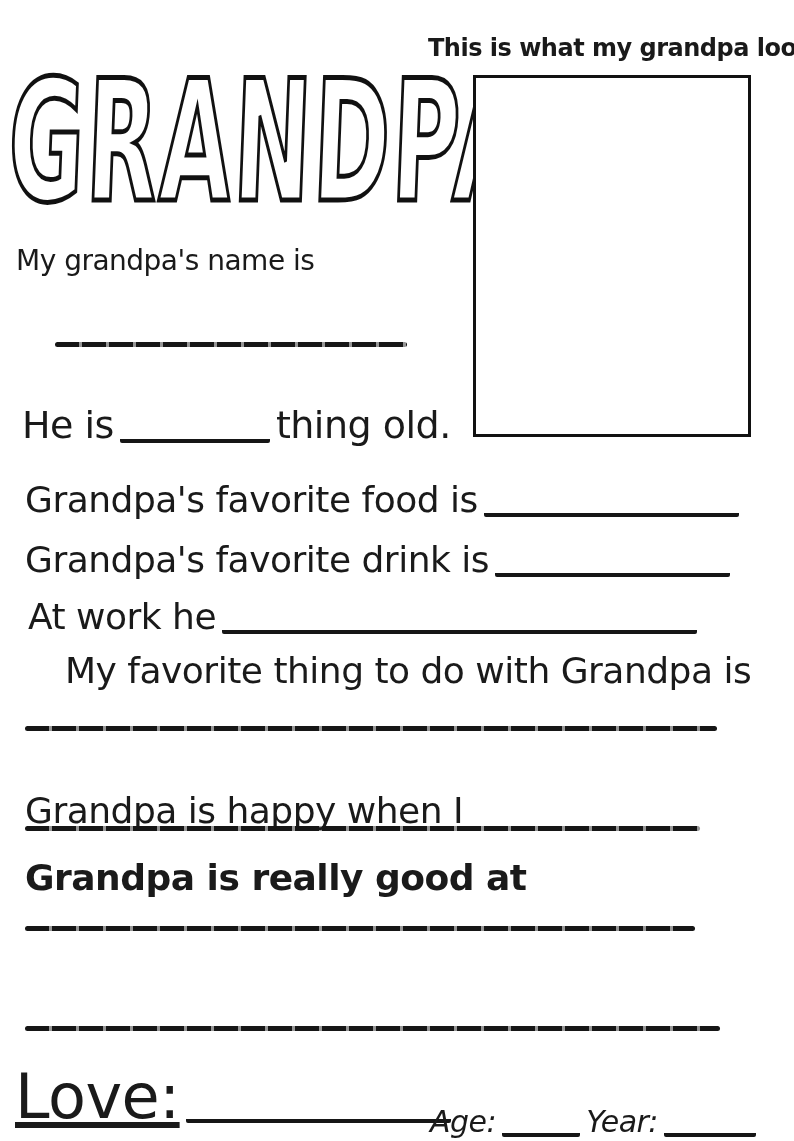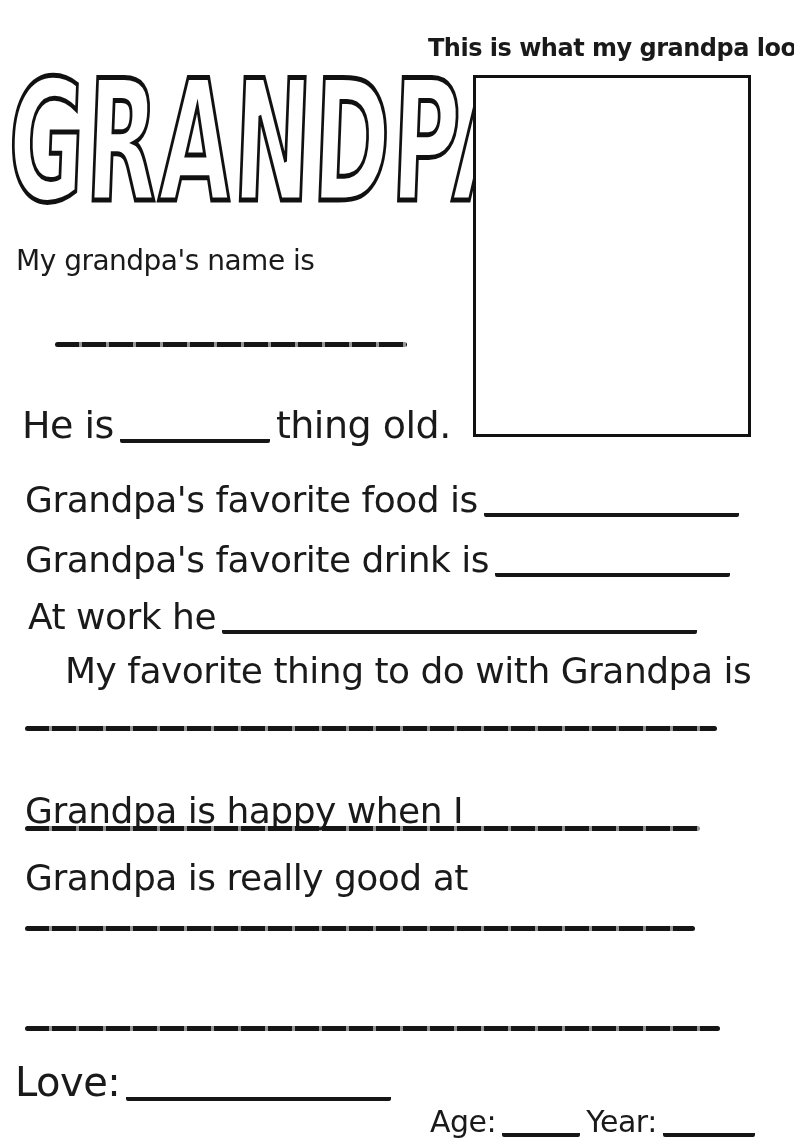--- a/index.html
+++ b/index.html
@@ -39,24 +39,24 @@
   
   .row{position:absolute; white-space:nowrap; letter-spacing:-0.5px;}
   .row-name{left:16px; top:244px; font-size:28px;}
   .row-age{left:22px; top:396px; font-size:38px;}
   .row-body{font-size:36px;}
   .row-food{left:25px; top:472px;}
   .row-drink{left:25px; top:532px;}
   .row-work{left:28px; top:589px;}
   .row-favthing{left:25px; top:650px;margin-left:40px;}
   .row-happy{left:25px; top:754px;margin-top:36px;}
-  .row-goodat{left:25px; top:857px;}
+  .row-goodat{left:25px; top:857px;font-weight:bold;}
   .row-lovebecause{left:22px; top:954px;}
-  .row-love{left:15px; top:1052px; font-size:40px;}
-  .row-ageyear{left:430px; top:1098px; font-size:30px;}
+  .row-love{left:15px; top:1052px; font-size:62px;text-decoration:underline;}
+  .row-ageyear{left:430px; top:1098px; font-size:30px;font-style:italic;}
   
   .blank-inline{
     display:inline-block;
     border-bottom:4px solid #161616;
     border-radius:2px;
     position:relative; top:5px;
     height:1em;
     margin:0 6px;
   }
   .blank-line{

